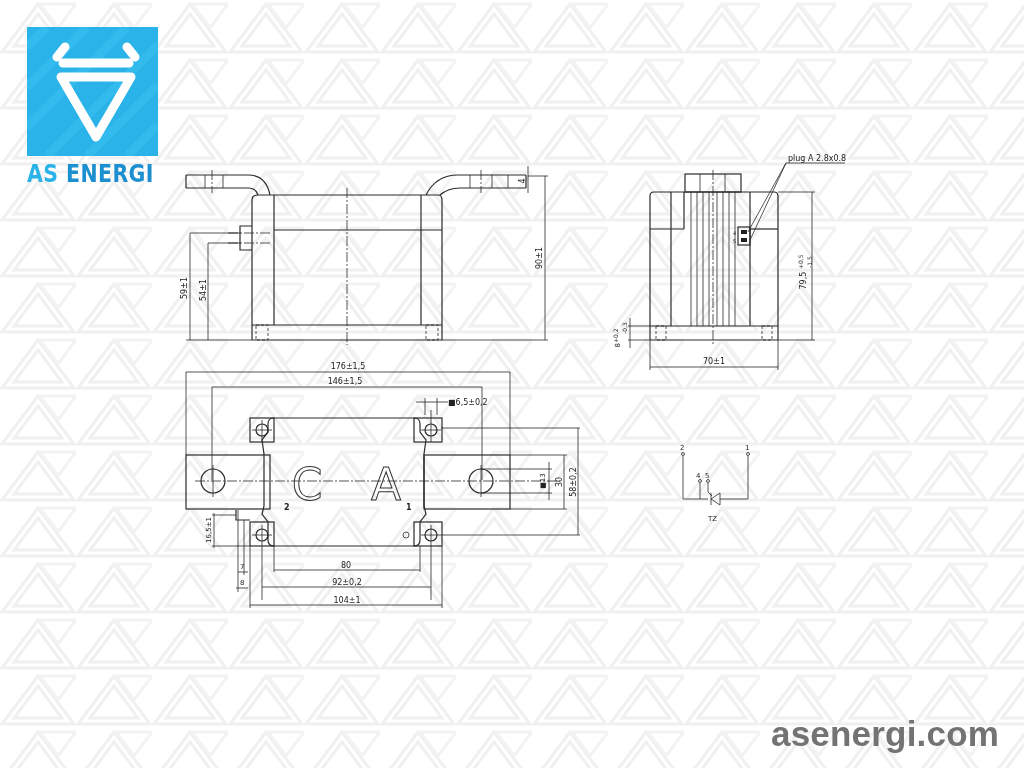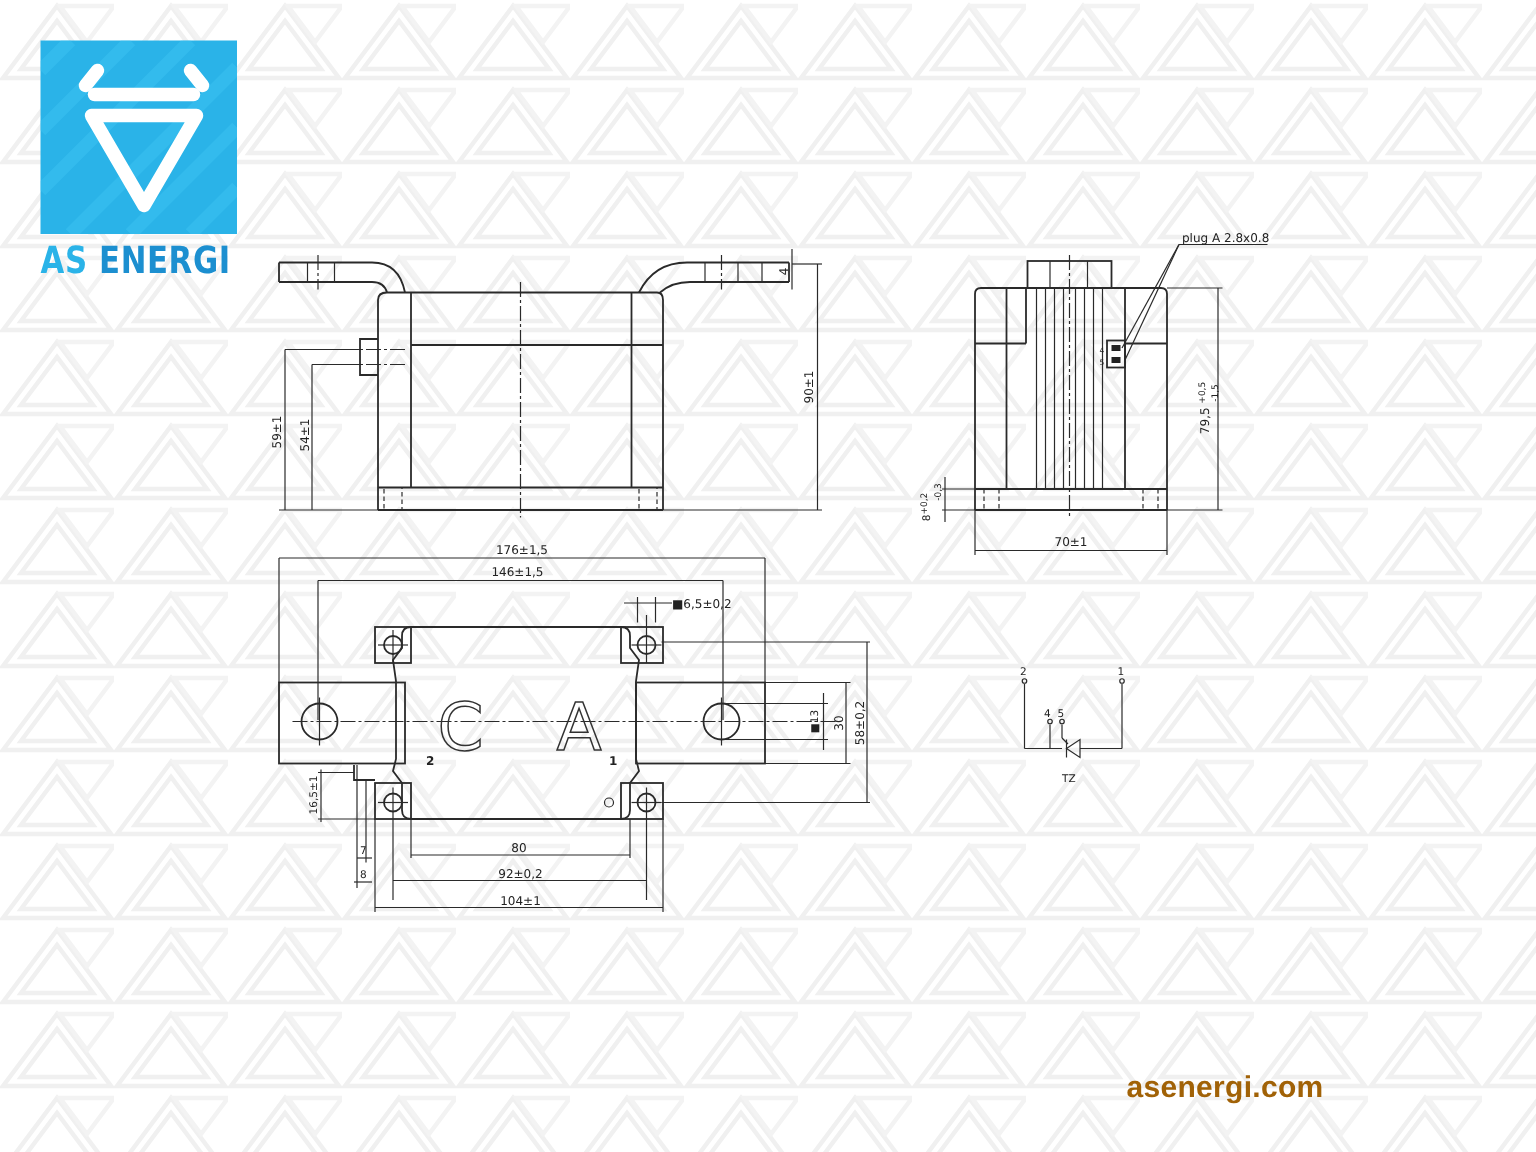--- a/index.html
+++ b/index.html
@@ -16,23 +16,23 @@
     }
     .logo-text {
       position: absolute; left: 27px; top: 158px; width: 140px; height: 32px;
       font-family: "DejaVu Sans", sans-serif; font-size: 25px; font-weight: bold;
       letter-spacing: 0.5px; white-space: nowrap; line-height: 32px;
       transform: scaleX(0.82); transform-origin: left center;
     }
     .logo-text .as { color: #2ab3e8; }
     .logo-text .en { color: #1c8fd0; }
     .site-url {
-      position: absolute; left: 751px; top: 714px;
-      font-family: "Liberation Sans", sans-serif; font-size: 20px; font-weight: bold;
-      color: #a16207; letter-spacing: 0.2px;
+      position: absolute; left: 771px; top: 714px;
+      font-family: "Liberation Sans", sans-serif; font-size: 35px; font-weight: bold;
+      color: #737373; letter-spacing: 0.2px;
     }
     svg text { font-family: "DejaVu Sans", sans-serif; fill: #222; }
     .ln { stroke: #2a2a2a; stroke-width: 1.2; fill: none; }
     .thin { stroke: #2a2a2a; stroke-width: 0.8; fill: none; }
     .cl { stroke: #2a2a2a; stroke-width: 0.8; fill: none; stroke-dasharray: 10 2 2 2; }
     .hid { stroke: #2a2a2a; stroke-width: 0.8; fill: none; stroke-dasharray: 3 2; }
   </style>
 </head>
 <body>
 

